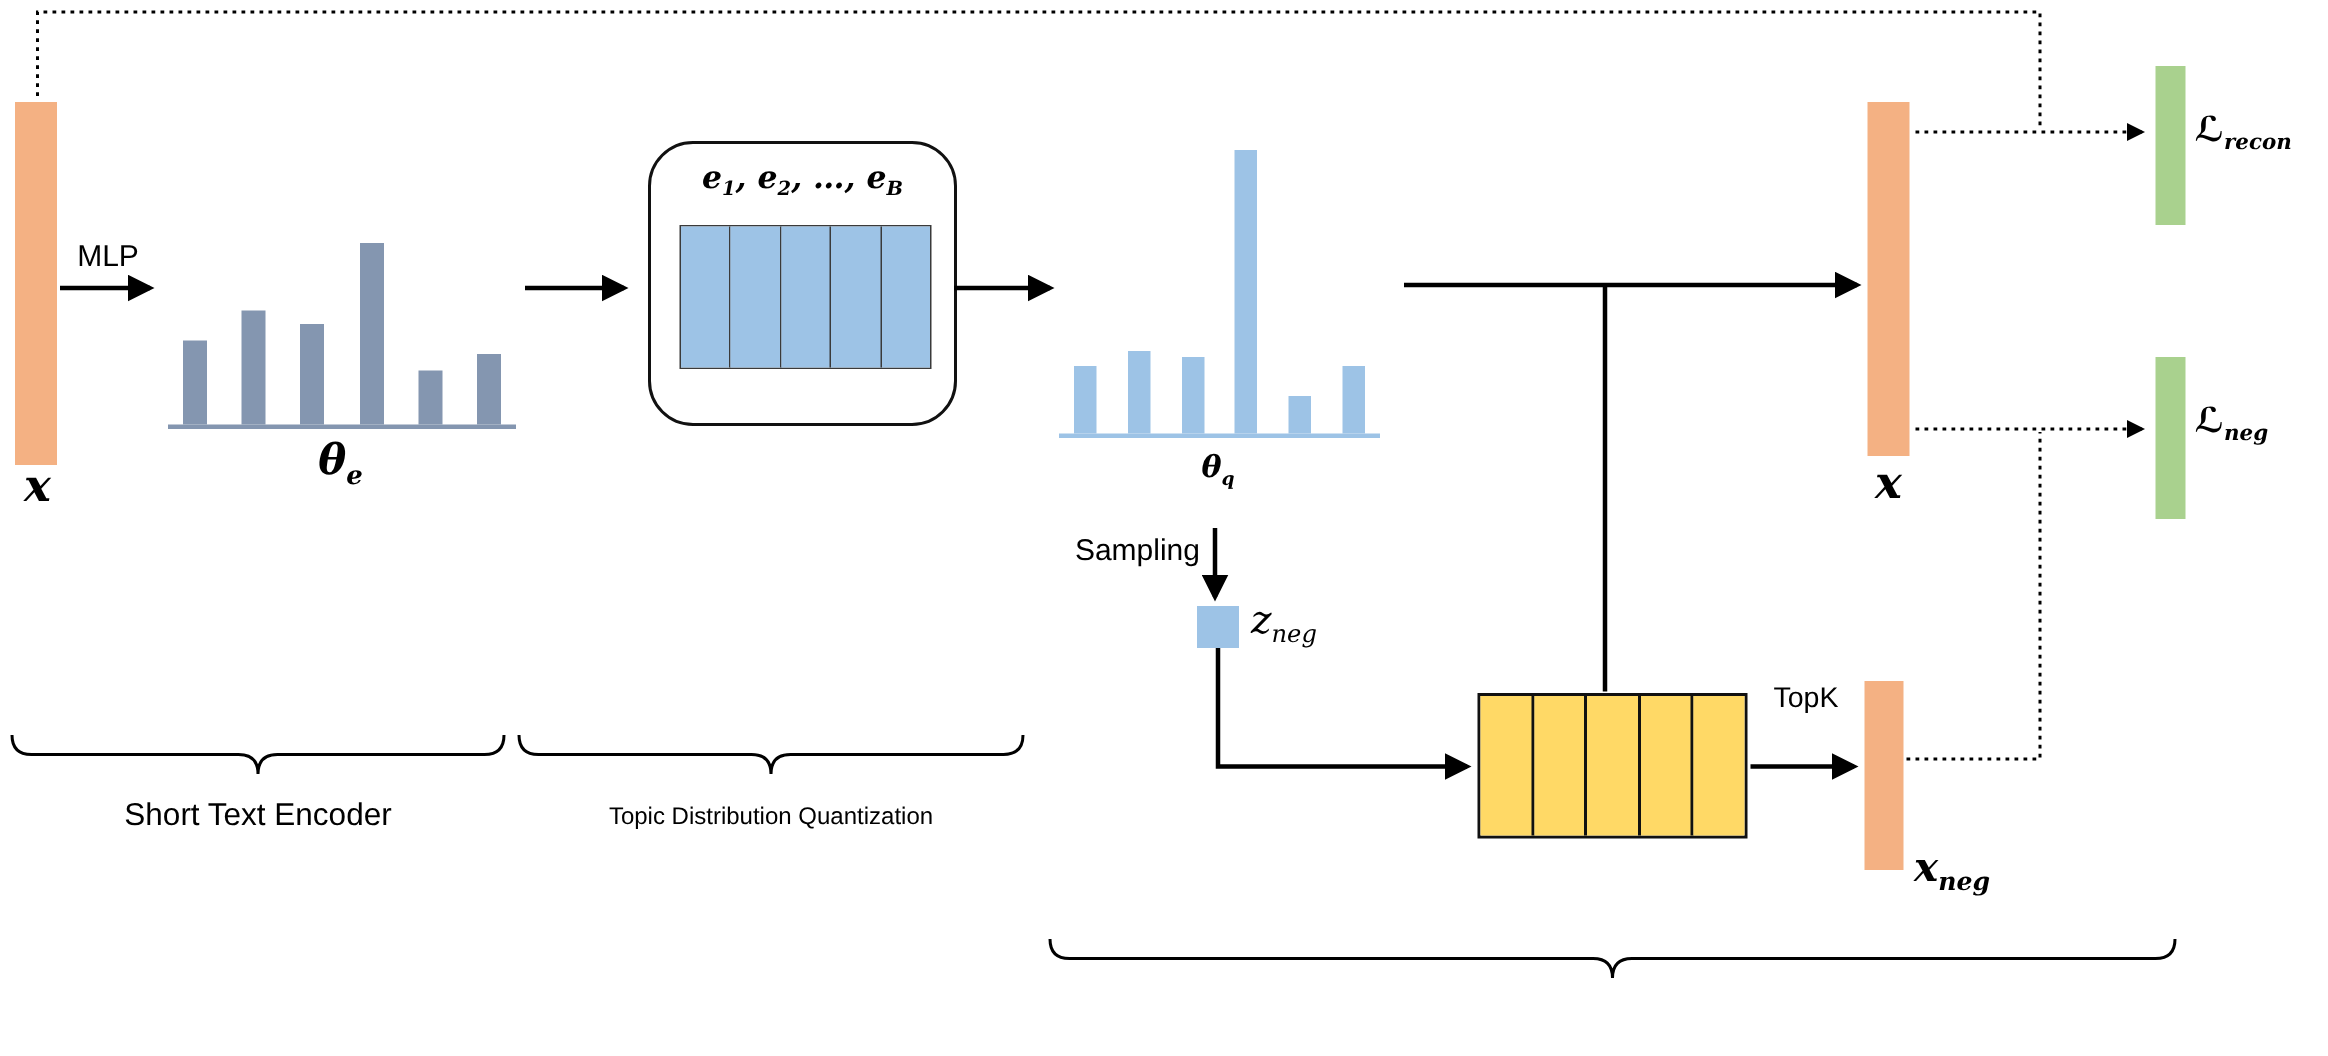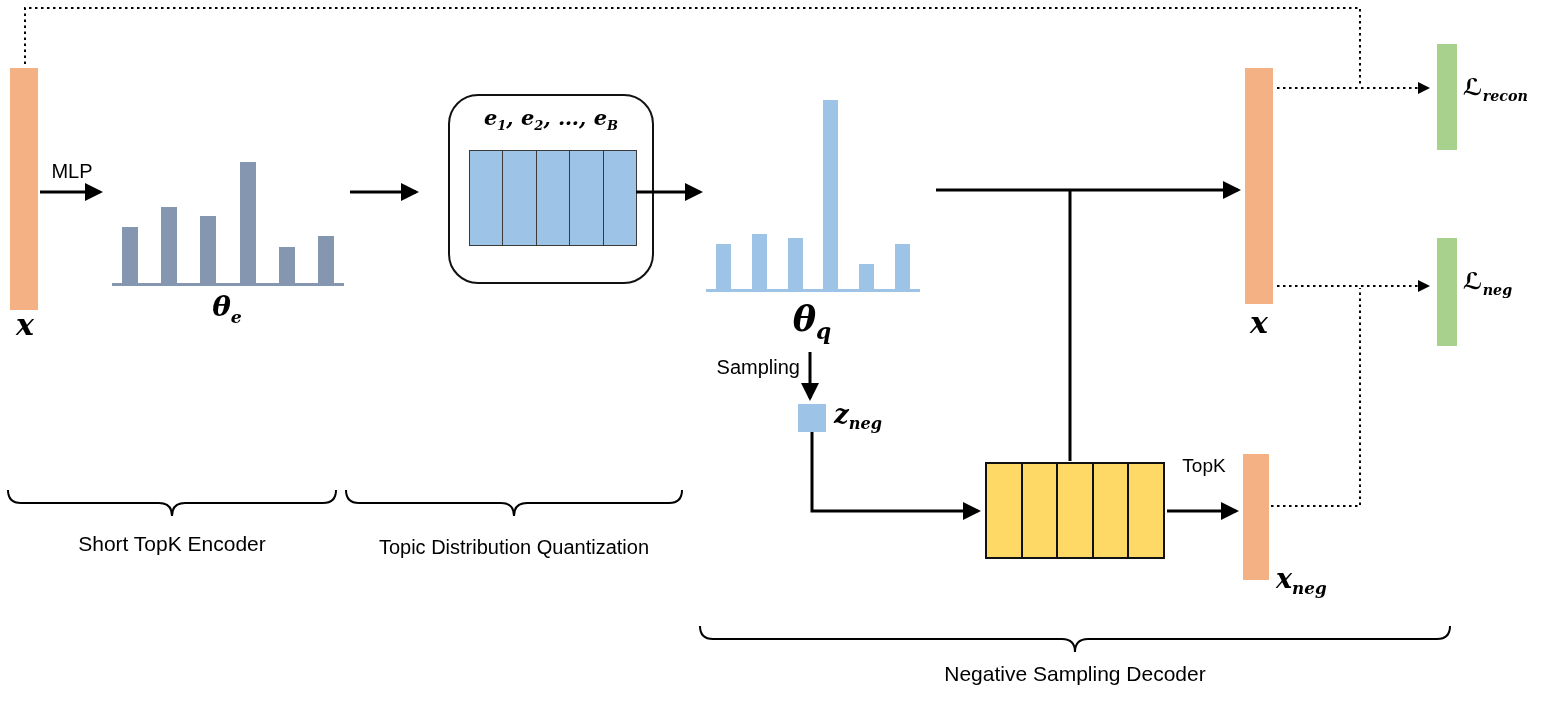--- a/index.html
+++ b/index.html
@@ -9,21 +9,21 @@
 
   .abs { position:absolute; }
   svg.overlay { position:absolute; left:0; top:0; width:1552px; height:704px; pointer-events:none; }
 
   .label { position:absolute; line-height:1.1; white-space:nowrap; }
   .center { text-align:center; }
   .right  { text-align:right; }
   .sans   { font-family:"Liberation Sans", sans-serif; }
   .math   { font-family:"DejaVu Serif","DejaVu Sans",serif; font-style:italic; font-weight:bold; }
   .math sub { font-size:0.62em; }
-  .zlight { font-weight:bold; }
+  .zlight { font-weight:normal; }
 
   
   .chart { position:absolute; display:flex; align-items:flex-end; justify-content:space-between;
            padding:0 10px; border-bottom:3px solid #888; }
   .chart .bar { width:16px; }
   #theta-q-chart .bar { width:15px; }
 
   
   #codebook-e-box { border:2.5px solid #111; border-radius:30px; background:#fff; }
   .cellrow { display:flex; }
@@ -43,21 +43,21 @@
 
   <div class="chart" id="theta-e-chart" style="left: 112px; top: 158px; width: 232px; height: 128px; border-bottom-color: rgb(132, 150, 176);">
       <div class="bar" style="background: rgb(132, 150, 176); height: 56px;"></div>
       <div class="bar" style="background: rgb(132, 150, 176); height: 76px;"></div>
       <div class="bar" style="background: rgb(132, 150, 176); height: 67px;"></div>
       <div class="bar" style="background: rgb(132, 150, 176); height: 121px;"></div>
       <div class="bar" style="background: rgb(132, 150, 176); height: 36px;"></div>
       <div class="bar" style="background: rgb(132, 150, 176); height: 47px;"></div>
     </div>
 
-  <div class="abs" id="codebook-e-box" style="left:448px; top:94px; width:206px; height:190px;">
+  <div class="abs" id="codebook-e-box" style="left:432px; top:94px; width:206px; height:190px;">
     <div class="label math center" style="left:0; top:10px; width:100%; font-size:21px;"><span>e</span><sub>1</sub><span>, </span><span>e</span><sub>2</sub><span>, …, </span><span>e</span><sub>B</sub></div>
     <div class="cellrow" id="codebook-e-cells">
         <div class="cell" style="background: rgb(157, 195, 230);"></div>
         <div class="cell" style="background: rgb(157, 195, 230);"></div>
         <div class="cell" style="background: rgb(157, 195, 230);"></div>
         <div class="cell" style="background: rgb(157, 195, 230);"></div>
         <div class="cell" style="background: rgb(157, 195, 230);"></div>
       </div>
   </div>
 
@@ -113,36 +113,35 @@
     <path fill="none" stroke="#000" stroke-width="2" d="M346,490 Q346,503 359,503 H501 Q514,503 514,516 Q514,503 527,503 H669 Q682,503 682,490"></path>
     <path fill="none" stroke="#000" stroke-width="2" d="M700,626 Q700,639 713,639 H1062 Q1075,639 1075,652 Q1075,639 1088,639 H1437 Q1450,639 1450,626"></path>
   </svg>
 
   <div class="label math center" style="left:0; top:308px; width:50px; font-size:30px;"><span>x</span></div>
 
   <div class="label sans center" style="left:42px; top:160px; width:60px; font-size:20px;">MLP</div>
 
   <div class="label math center" style="left:172px; top:292px; width:110px; font-size:28px;"><span>θ</span><sub>e</sub></div>
 
-  <div class="label math center" style="left:757px; top:300px; width:110px; font-size:35px;"><span>θ</span><sub>q</sub></div>
+  <div class="label math center" style="left:757px; top:300px; width:110px; font-size:20px;"><span>θ</span><sub>q</sub></div>
 
   <div class="label sans right" style="left:700px; top:356px; width:100px; font-size:20px;">Sampling</div>
 
   <div class="label math zlight" style="left:834px; top:400px; width:120px; font-size:26px;"><span>z</span><sub>neg</sub></div>
 
 
   <div class="label sans center" style="left:1168px; top:456px; width:72px; font-size:19px;">TopK</div>
 
   <div class="label math" style="left:1276px; top:516px; width:120px; font-size:27px;margin-top:48px;"><span>x</span><sub>neg</sub></div>
 
   <div class="label math center" style="left:1234px; top:306px; width:50px; font-size:30px;"><span>x</span></div>
 
   <div class="label math" style="left:1463px; top:74px; width:90px; font-size:23px;"><span>ℒ</span><sub>recon</sub></div>
 
   <div class="label math" style="left:1463px; top:268px; width:90px; font-size:23px;"><span>ℒ</span><sub>neg</sub></div>
 
-  <div class="label sans center" style="left:22px; top:532px; width:300px; font-size:21px;">Short TopK Encoder</div>
+  <div class="label sans center" style="left:22px; top:532px; width:300px; font-size:21px;">Short Text Encoder</div>
 
-  <div class="label sans center" style="left:343px; top:536px; width:342px; font-size:20px;">Topic Distribution Quantization</div>
+  <div class="label sans center" style="left:343px; top:536px; width:342px; font-size:16px;">Topic Distribution Quantization</div>
 
-  <div class="label sans center" style="left:885px; top:662px; width:380px; font-size:21px;">Negative Sampling Decoder</div>
 
 </div>
 
 </body></html>

